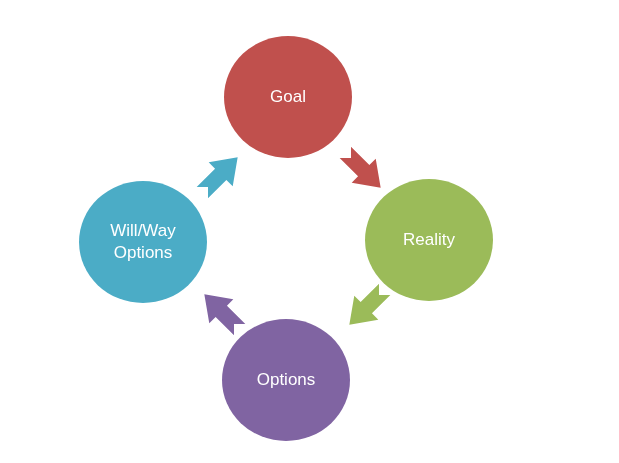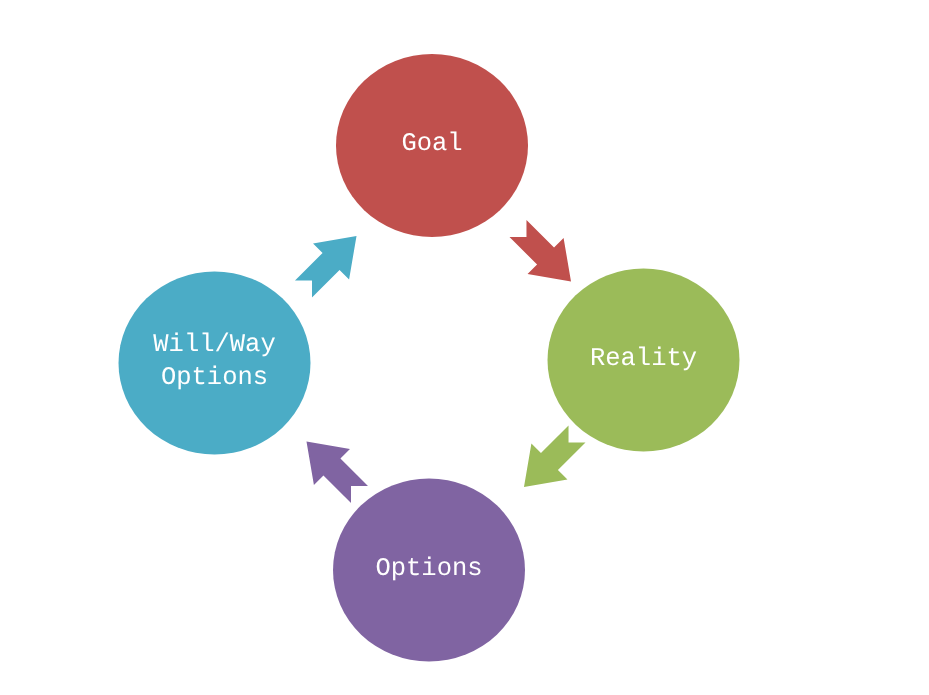--- a/index.html
+++ b/index.html
@@ -6,21 +6,21 @@
     margin: 0;
     padding: 0;
     background: #ffffff;
   }
   .canvas {
     position: relative;
     width: 538px;
     height: 463px;
     background: #ffffff;
     overflow: hidden;
-    font-family: Liberation Mono, monospace;
+    font-family: Liberation Sans, sans-serif;
     border-radius: 20px;
   }
   .node {
     position: absolute;
     width: 128px;
     height: 122px;
     border-radius: 50%;
     display: flex;
     align-items: center;
     justify-content: center;

